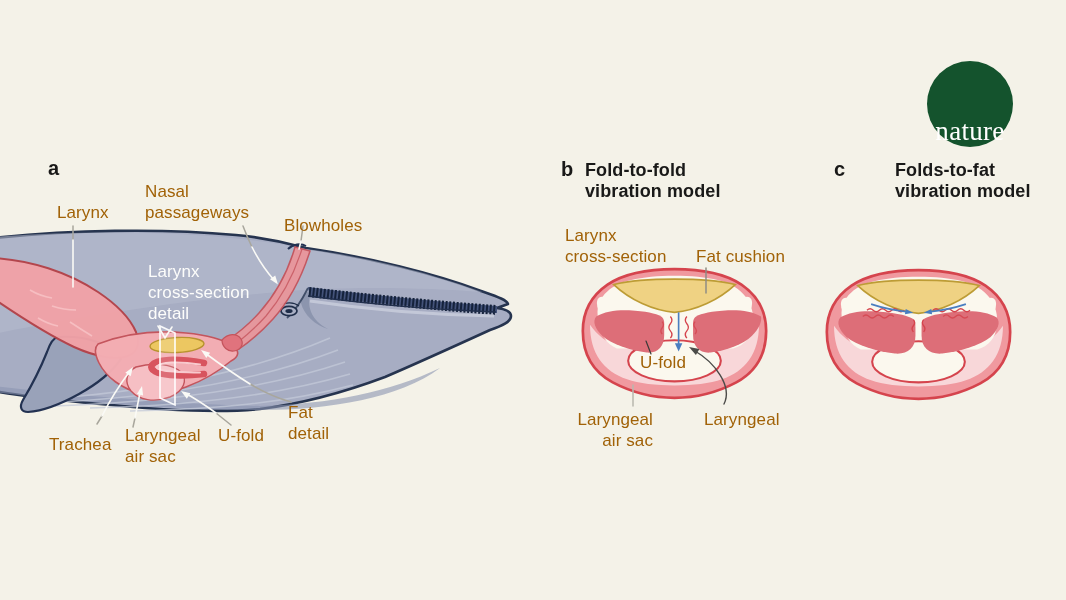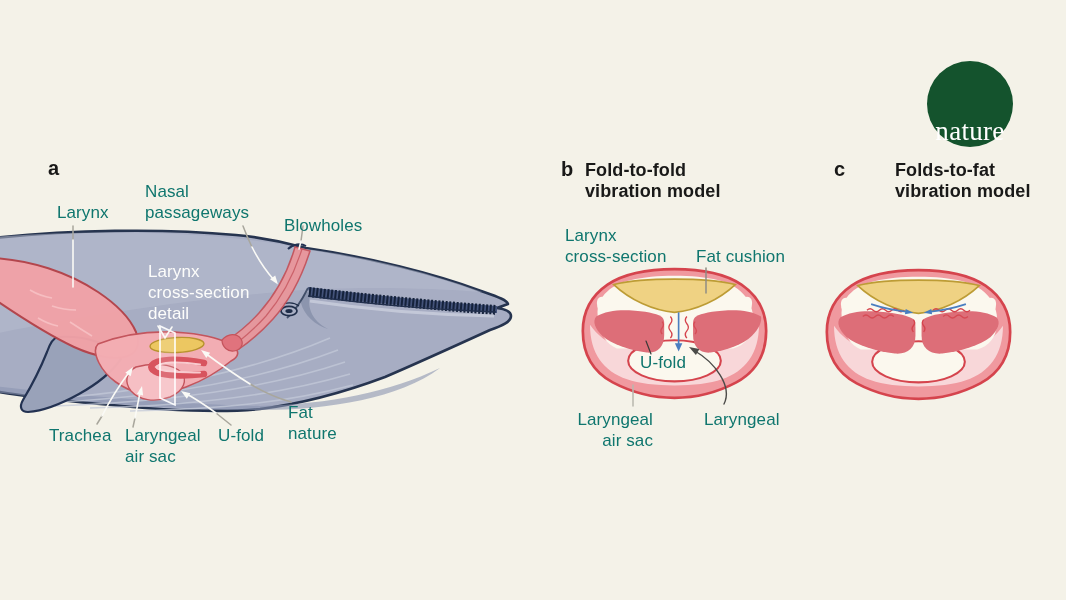--- a/index.html
+++ b/index.html
@@ -1,20 +1,20 @@
 <!DOCTYPE html>
 <html><head>
 <meta charset="utf-8">
 <style>
   html,body{margin:0;padding:0;}
   body{width:1066px;height:600px;overflow:hidden;background:#f4f2e8;
        font-family:"Liberation Sans", sans-serif;}
   #stage{position:relative;width:1066px;height:600px;background:#f4f2e8;}
   #art{position:absolute;left:0;top:0;}
-  .lbl{position:absolute;font-size:17px;line-height:21px;color:#0f766e;
+  .lbl{position:absolute;font-size:17px;line-height:21px;color:#a16207;
        white-space:pre-line;letter-spacing:0.1px;}
   .lbl.white{color:#fdfdfb;}
   .panel-letter{position:absolute;font-size:20px;font-weight:bold;color:#191918;}
   .panel-title{position:absolute;font-size:18px;line-height:21px;font-weight:bold;
        color:#191918;white-space:pre-line;letter-spacing:0.1px;}
   .right-align{text-align:right;}
   #nature-logo{position:absolute;left:927px;top:61px;width:86px;height:86px;
        border-radius:50%;background:#14532d;display:flex;align-items:flex-end;
        justify-content:center;}
   #nature-logo span{font-family:"Liberation Serif", serif;font-size:27px;
@@ -201,26 +201,26 @@
 </svg>
 
   <div class="panel-letter" style="left:48px;top:157px;">a</div>
   <div class="lbl" style="left:57px;top:202px;">Larynx</div>
   <div class="lbl" style="left:145px;top:181px;">Nasal
 passageways</div>
   <div class="lbl" style="left:284px;top:215px;">Blowholes</div>
   <div class="lbl white" style="left:148px;top:261px;">Larynx
 cross-section
 detail</div>
-  <div class="lbl" style="left:49px;top:425px;">Trachea</div>
+  <div class="lbl" style="left:49px;top:434px;">Trachea</div>
   <div class="lbl" style="left:125px;top:425px;">Laryngeal
 air sac</div>
   <div class="lbl" style="left:218px;top:425px;">U-fold</div>
   <div class="lbl" style="left:288px;top:402px;">Fat
-nature</div>
+detail</div>
 
   <div class="panel-letter" style="left:561px;top:158px;">b</div>
   <div class="panel-title" style="left:585px;top:160px;">Fold-to-fold
 vibration model</div>
   <div class="lbl" style="left:565px;top:225px;">Larynx
 cross-section</div>
   <div class="lbl" style="left:696px;top:246px;">Fat cushion</div>
   <div class="lbl" style="left:640px;top:352px;">U-fold</div>
   <div class="lbl right-align" style="left:553px;top:409px;width:100px;">Laryngeal
 air sac</div>

